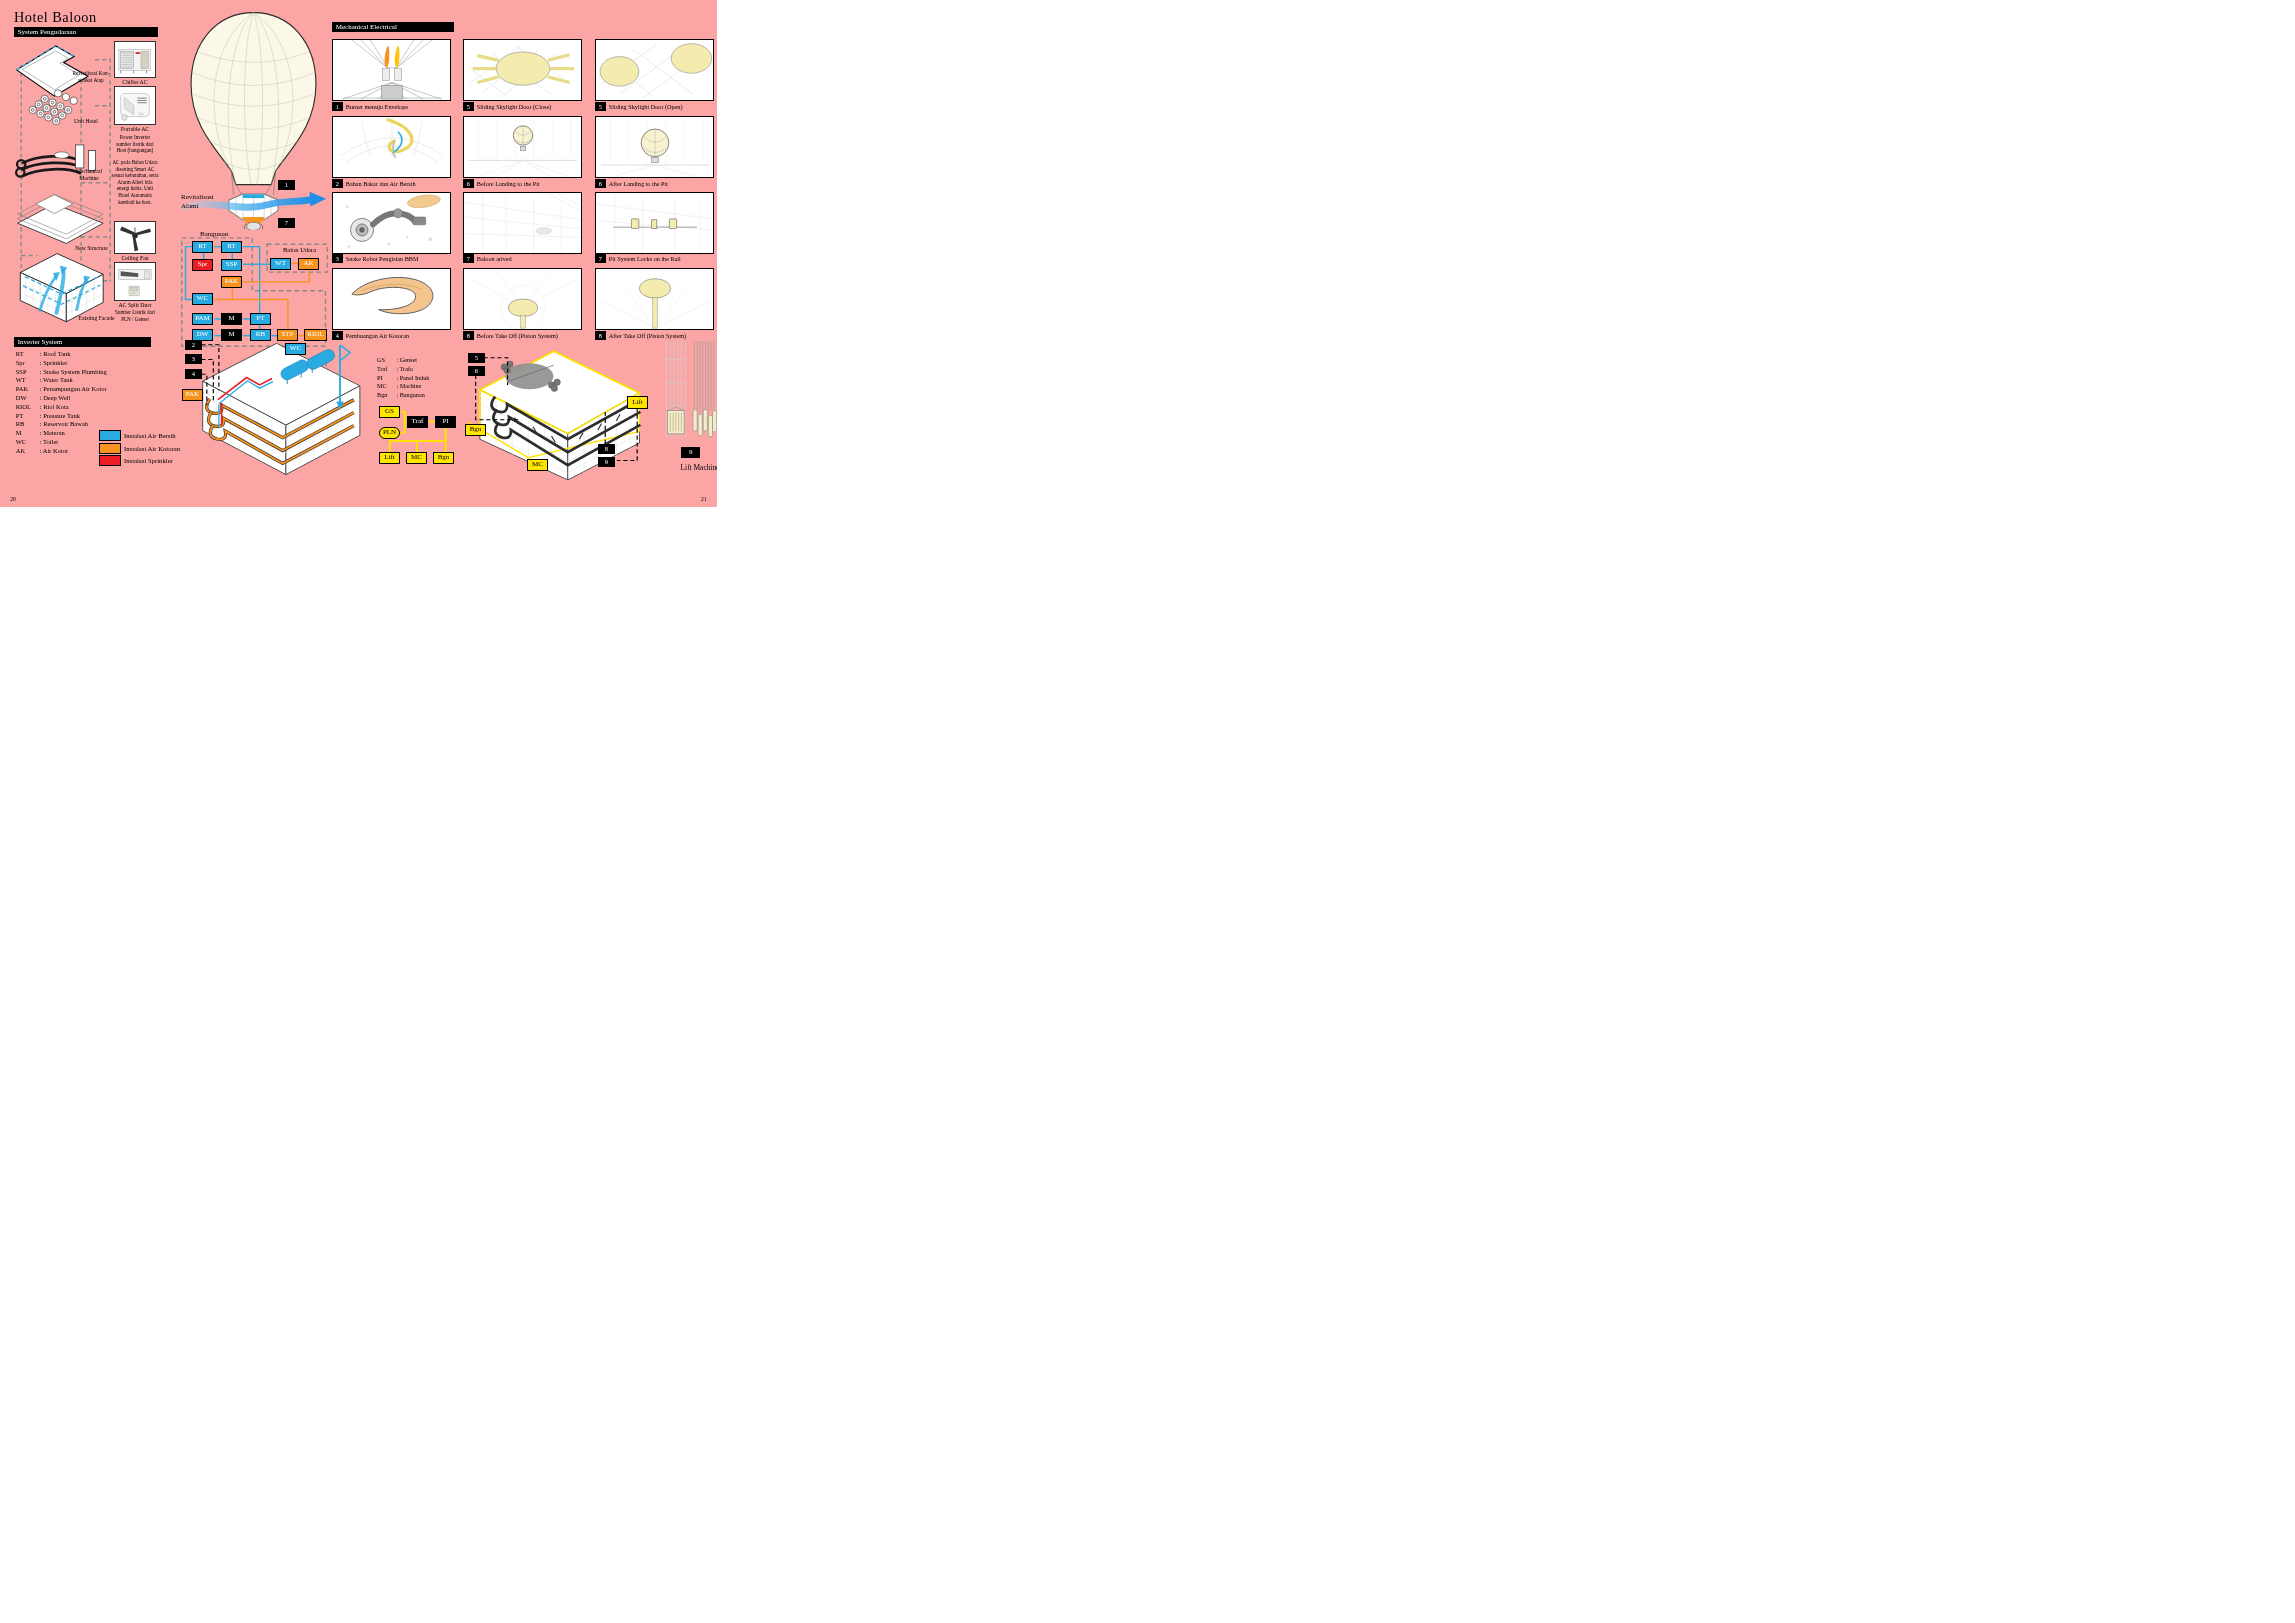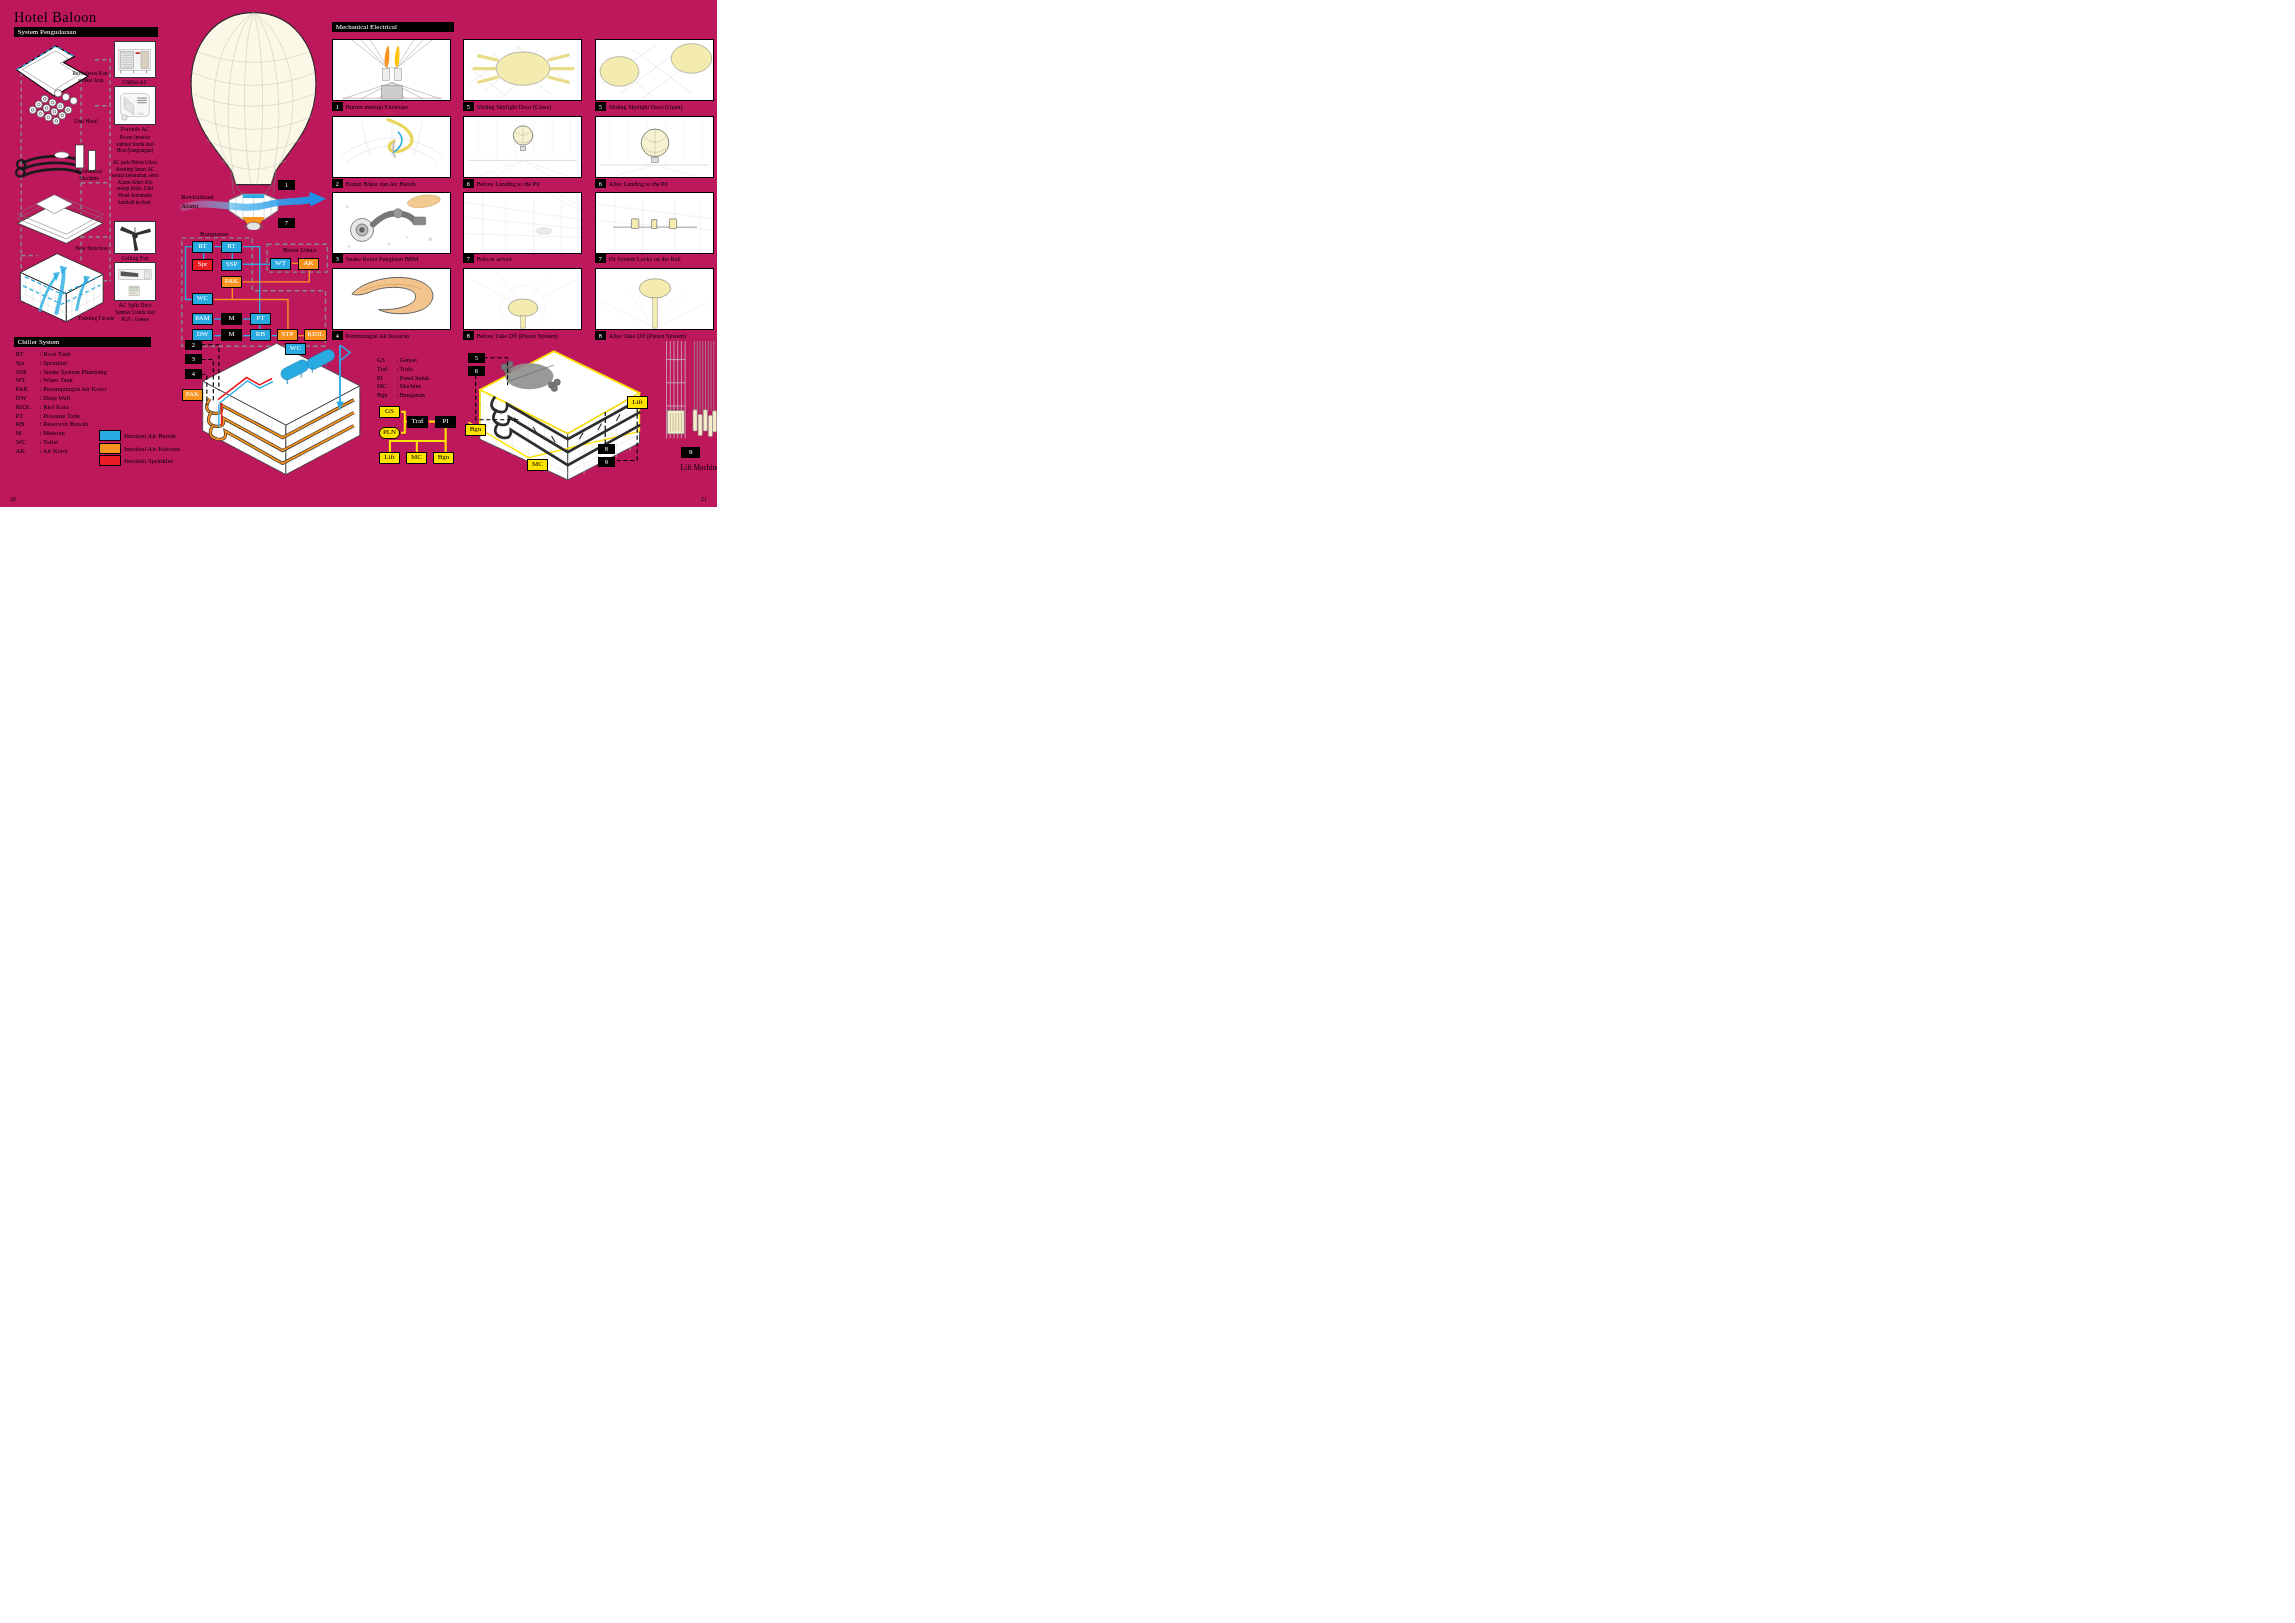--- a/index.html
+++ b/index.html
@@ -1,17 +1,17 @@
 <!DOCTYPE html>
 <html style="font-size:7.4px"><head>
 <meta charset="utf-8">
 <style>
   html,body{margin:0;padding:0;background:#fff;}
   body{font-family:"Liberation Serif",serif;color:#000;}
-  .board{position:relative;width:717px;height:507px;background:#be185d;overflow:hidden;}
+  .board{position:relative;width:717px;height:507px;background:#fca5a5;overflow:hidden;}
   .abs{position:absolute;}
   .title{position:absolute;font-size:14.3px;letter-spacing:0.5px;white-space:nowrap;}
   .bar{position:absolute;background:#000;color:#fff;font-size:7px;line-height:10.2px;height:10.2px;padding-left:3.7px;box-sizing:border-box;white-space:nowrap;}
   .badge{position:absolute;background:#000;color:#fff;text-align:center;font-size:6.5px;line-height:9.7px;height:9.7px;width:16.7px;}
   .node{position:absolute;border:0.9px solid #000;box-sizing:border-box;width:21px;height:12px;text-align:center;font-size:7px;line-height:9.7px;}
   .nw{color:#fff;} .nb{color:#000;}
   .panel{position:absolute;border:0.9px solid #000;box-sizing:border-box;width:119px;height:62px;background:#fff;overflow:hidden;}
   .pcap{position:absolute;display:flex;align-items:center;gap:3.2px;font-size:6.2px;white-space:nowrap;}
   .pcap .num{width:10.6px;height:9.3px;background:#000;color:#fff;text-align:center;line-height:9.3px;font-size:6.2px;flex:none;}
   .leglist{position:absolute;font-size:6.5px;line-height:8.8px;}
@@ -176,21 +176,21 @@
       <rect x="30" y="50" width="22" height="20" fill="#efe9d8" stroke="#999"></rect>
       <rect x="33" y="53" width="16" height="7" fill="#cfd8cf" stroke="#aaa"></rect>
       <g stroke="#aaa" stroke-width="1">
           <path d="M33,64 H48 M33,67 H44"></path>
         </g>
     </svg>
   </div>
   <div class="eqcap" style="left:114px;top:302px;width:42px;">AC Split Duct</div>
   <div class="note" style="left:111px;top:309px;width:48px;">Sumber Listrik dari PLN / Genset</div>
 
-  <div class="bar" style="left:14px;top:337px;width:137px;">Chiller System</div>
+  <div class="bar" style="left:14px;top:337px;width:137px;">Inverter System</div>
   <div class="leglist" style="left:15.7px;top:350px;">
     <div><span class="leg-abbr">RT</span><span>:</span> <span>Roof Tank</span></div>
     <div><span class="leg-abbr">Spr</span><span>:</span> <span>Sprinkler</span></div>
     <div><span class="leg-abbr">SSP</span><span>:</span> <span>Snake System Plumbing</span></div>
     <div><span class="leg-abbr">WT</span><span>:</span> <span>Water Tank</span></div>
     <div><span class="leg-abbr">PAK</span><span>:</span> <span>Penampungan Air Kotor</span></div>
     <div><span class="leg-abbr">DW</span><span>:</span> <span>Deep Well</span></div>
     <div><span class="leg-abbr">RIOL</span><span>:</span> <span>Riol Kota</span></div>
     <div><span class="leg-abbr">PT</span><span>:</span> <span>Preasure Tank</span></div>
     <div><span class="leg-abbr">RB</span><span>:</span> <span>Reservoir Bawah</span></div>

